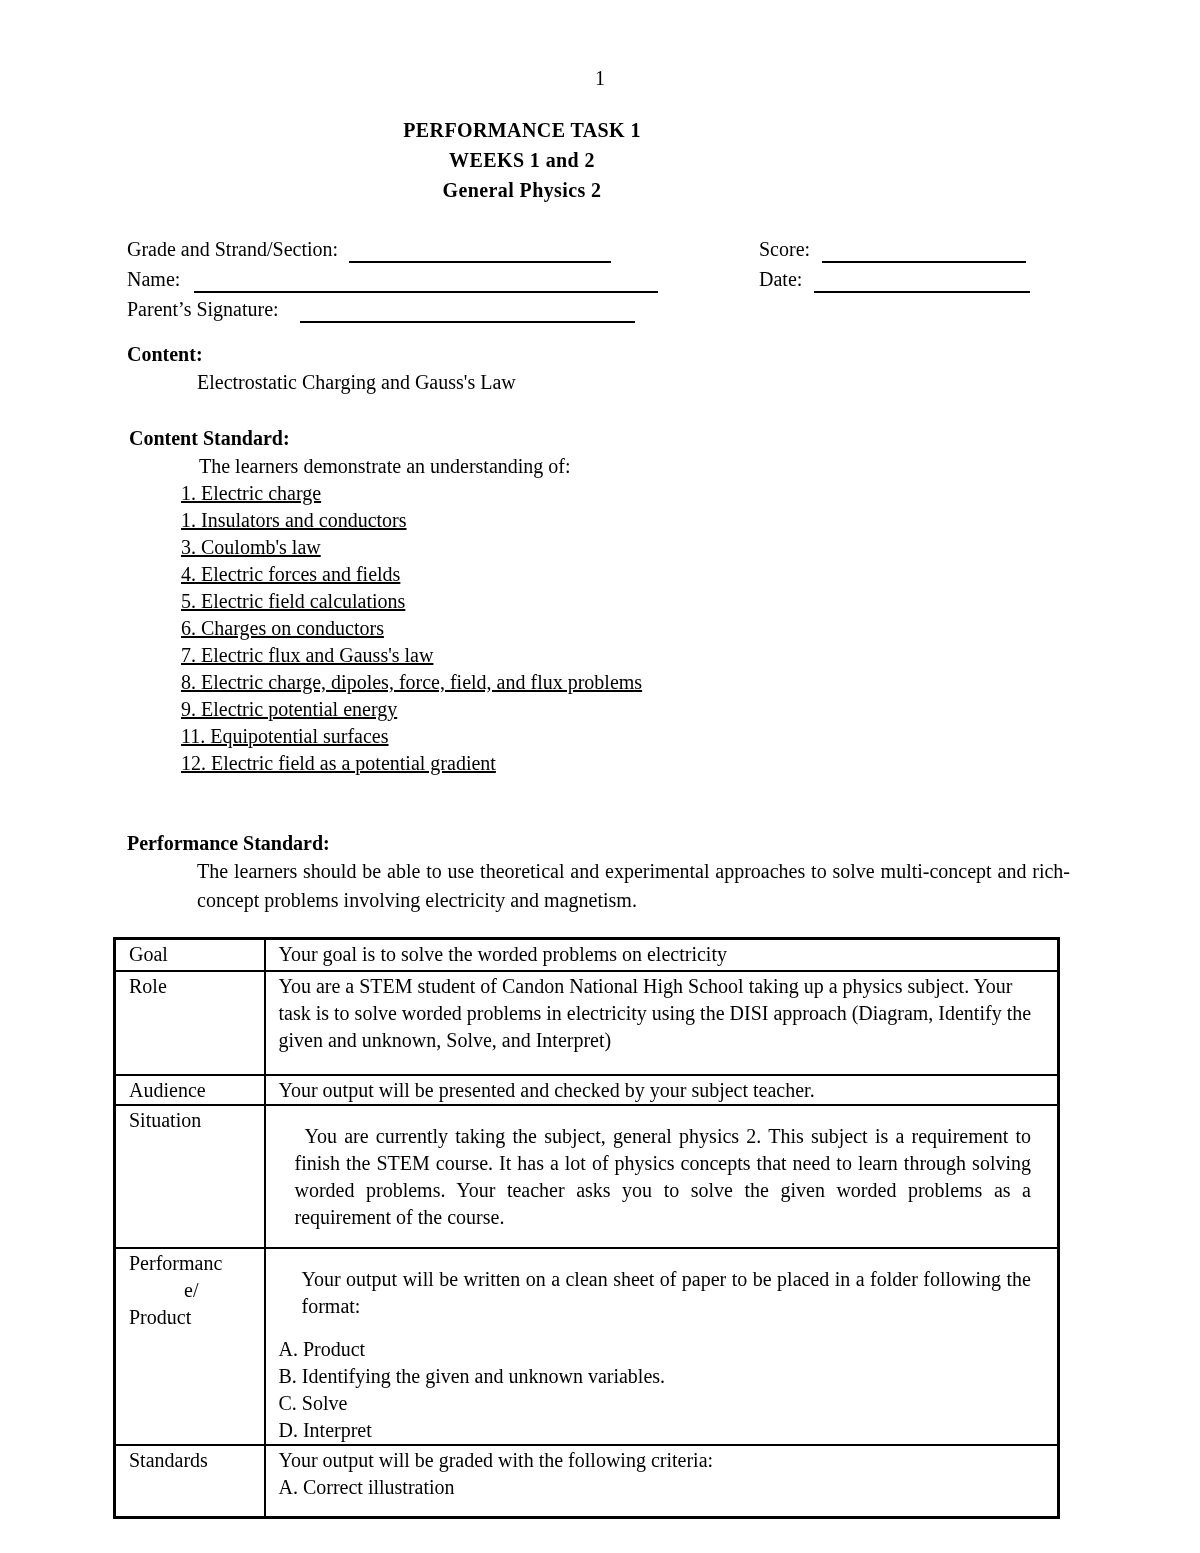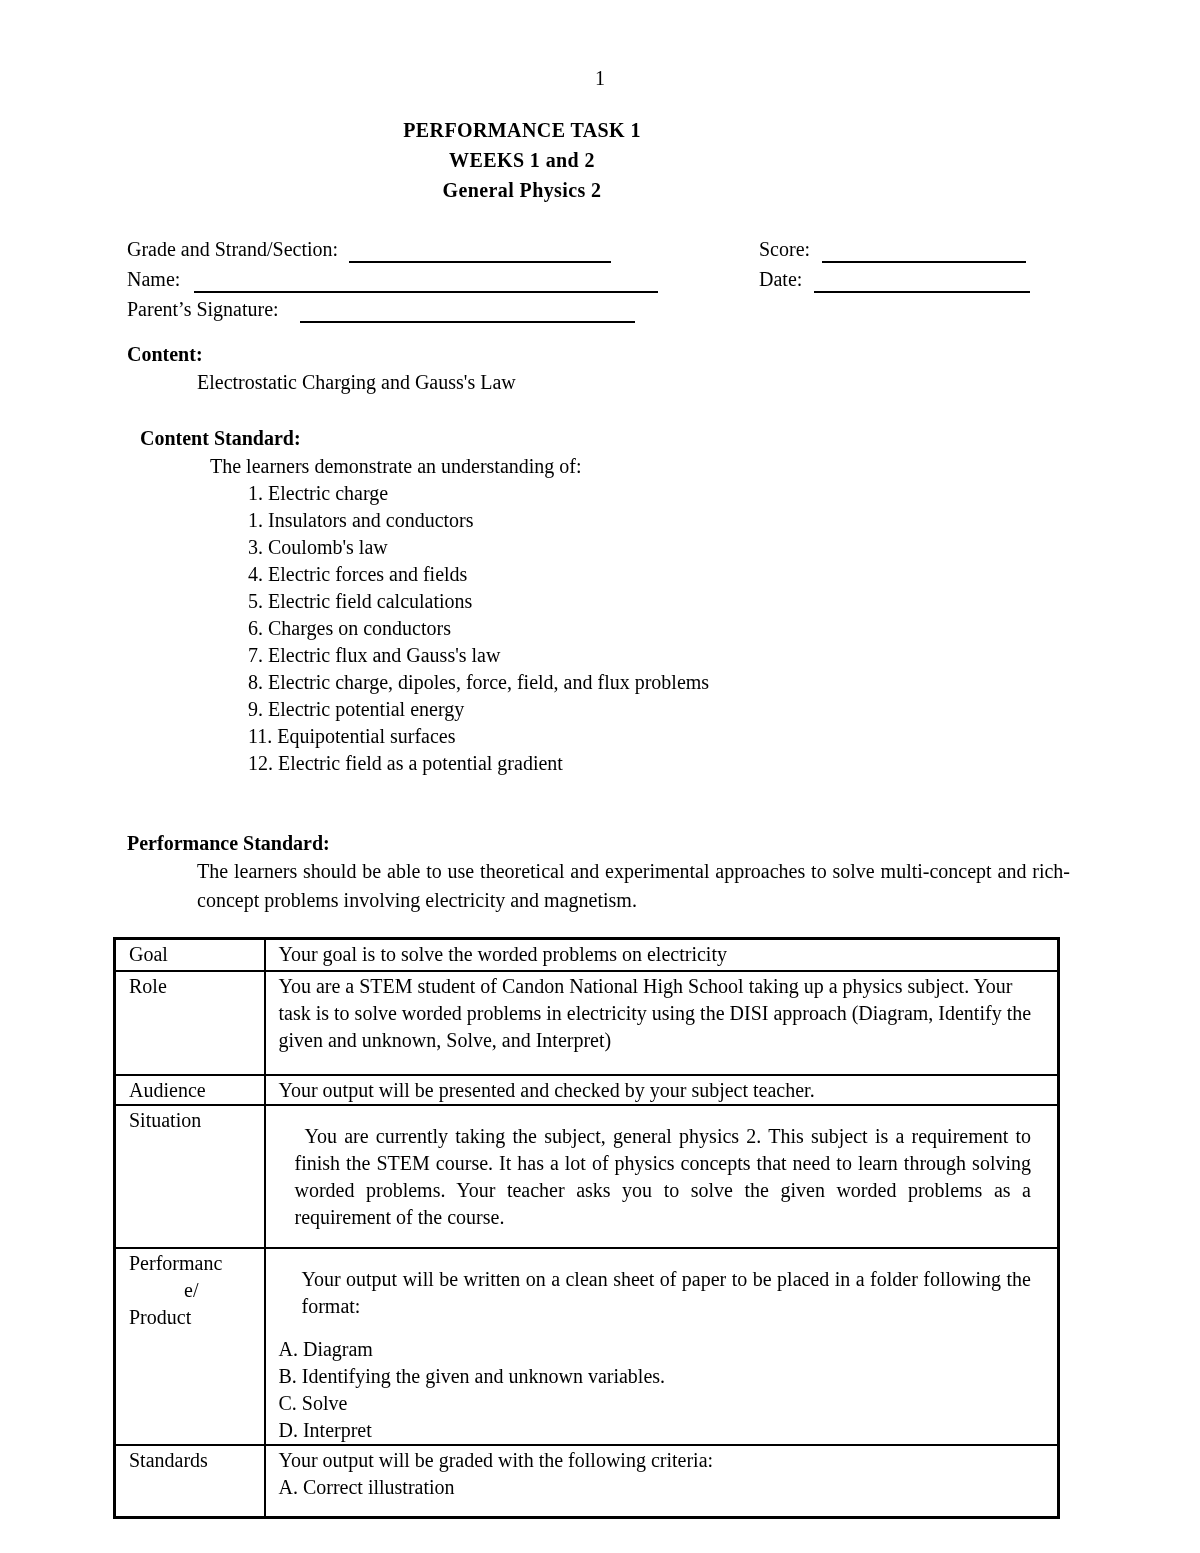--- a/index.html
+++ b/index.html
@@ -46,22 +46,22 @@
   .u-grade  { width: 262px; margin-left: 11px; }
   .u-parent { width: 335px; margin-left: 21px; }
   .u-score  { width: 204px; margin-left: 12px; }
   .u-date   { width: 216px; margin-left: 12px; }
 
   .heading { font-weight: bold; }
 
   .sec-content { top: 340px; left: 127px; width: 950px; line-height: 28px; }
   .indent-1 { margin-left: 70px; }
 
-  .sec-standard { top: 424px; left: 140px; width: 950px; line-height: 28px; }
-  .std-list { margin-left: 108px; line-height: 27px; }
+  .sec-standard { top: 424px; left: 129px; width: 950px; line-height: 28px; }
+  .std-list { margin-left: 52px; line-height: 27px; text-decoration: underline; }
 
   .sec-perf { top: 829px; left: 127px; width: 943px; line-height: 28px; }
   .perf-body {
     margin-left: 70px;
     width: 873px;
     line-height: 29px;
     text-align: justify;
   }
 
   
@@ -176,21 +176,21 @@
         </td>
       </tr>
       <tr class="r-performance">
         <td class="lbl">
           <div>Performanc</div>
           <div class="lbl-line-mid">e/</div>
           <div>Product</div>
         </td>
         <td>
           <p class="just intro-pad">Your output will be written on a clean sheet of paper to be placed in a folder following the format:</p>
-          <div>A. Diagram</div>
+          <div>A. Product</div>
           <div>B. Identifying the given and unknown variables.</div>
           <div>C. Solve</div>
           <div>D. Interpret</div>
         </td>
       </tr>
       <tr class="r-standards">
         <td class="lbl">Standards</td>
         <td>
           <div>Your output will be graded with the following criteria:</div>
           <div>A. Correct illustration</div>

